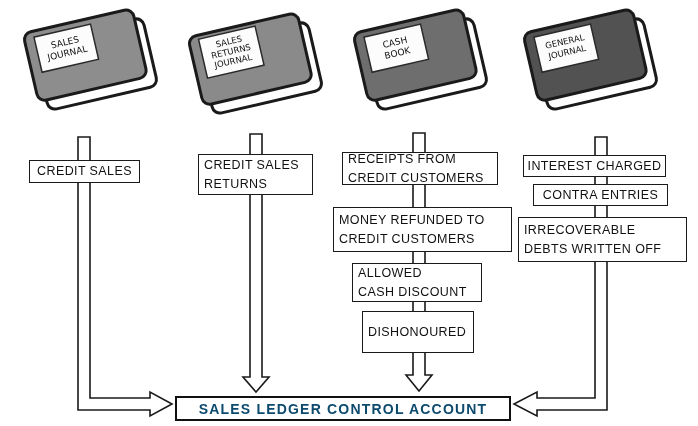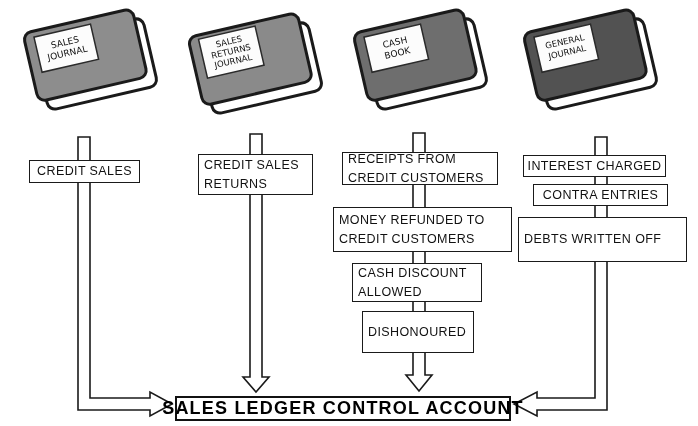--- a/index.html
+++ b/index.html
@@ -11,21 +11,21 @@
   .arrow-path{fill:#ffffff;stroke:#1a1a1a;stroke-width:1.6;stroke-linejoin:miter;}
   .flow-box{
     position:absolute;z-index:2;background:#ffffff;border:1.5px solid #1a1a1a;
     box-sizing:border-box;color:#111;font-size:12.5px;letter-spacing:.4px;
     padding:1px 5px;display:flex;flex-direction:column;justify-content:center;
   }
   .flow-box .line{line-height:18.5px;white-space:nowrap;}
   .flow-box.center{align-items:center;text-align:center;}
   .main-box{
     position:absolute;z-index:2;background:#ffffff;border:2px solid #111;
-    box-sizing:border-box;color:#000000;font-weight:bold;font-size:18px;
+    box-sizing:border-box;color:#0c4a6e;font-weight:bold;font-size:14px;
     letter-spacing:1.2px;display:flex;align-items:center;justify-content:center;
     white-space:nowrap;
   }
   svg.book{position:absolute;z-index:3;}
   .pages{fill:#ffffff;stroke:#1a1a1a;stroke-width:3;}
   .cover{stroke:#1a1a1a;stroke-width:3;}
   .label-plate{fill:#fcfcfc;stroke:#2a2a2a;stroke-width:1.5;}
   .book-title{fill:#111;font-family:"DejaVu Sans", sans-serif;font-size:9px;text-anchor:middle;}
   .book-title.small{font-size:8.5px;}
 </style>
@@ -93,32 +93,33 @@
 
   <div class="flow-box" style="left:342px;top:152px;width:156px;height:33px">
     <div class="line">RECEIPTS FROM</div>
     <div class="line">CREDIT CUSTOMERS</div>
   </div>
   <div class="flow-box" style="left:333px;top:207px;width:179px;height:45px">
     <div class="line">MONEY REFUNDED TO</div>
     <div class="line">CREDIT CUSTOMERS</div>
   </div>
   <div class="flow-box" style="left:352px;top:263px;width:130px;height:39px">
+    <div class="line">ALLOWED</div>
     <div class="line">CASH DISCOUNT</div>
-    <div class="line">ALLOWED</div>
   </div>
   <div class="flow-box" style="left:362px;top:311px;width:112px;height:42px">
     <div class="line">DISHONOURED</div>
   </div>
 
   <div class="flow-box center" style="left:523px;top:155px;width:143px;height:22px">
     <div class="line">INTEREST CHARGED</div>
   </div>
   <div class="flow-box center" style="left:533px;top:184px;width:135px;height:22px">
     <div class="line">CONTRA ENTRIES</div>
   </div>
   <div class="flow-box" style="left:518px;top:217px;width:169px;height:45px">
+    <div class="line">IRRECOVERABLE</div>
     <div class="line">DEBTS WRITTEN OFF</div>
   </div>
 
   <div class="main-box" style="left:175px;top:396px;width:336px;height:25px">SALES LEDGER CONTROL ACCOUNT</div>
 
 </div>
 
 </body></html>

